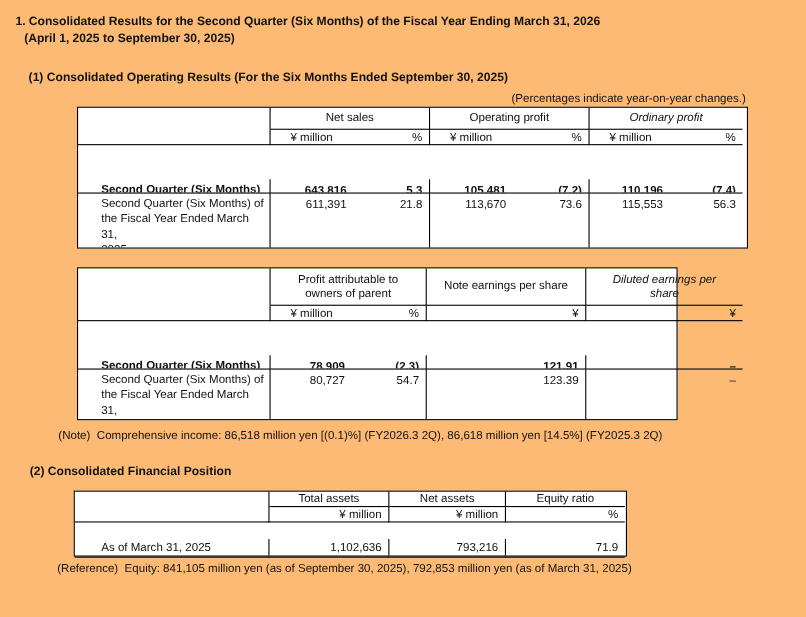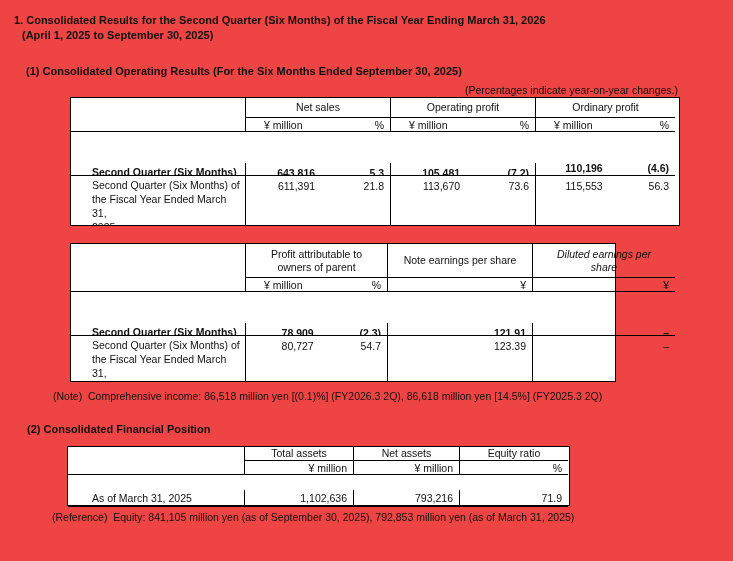--- a/index.html
+++ b/index.html
@@ -5,21 +5,21 @@
   html,body { margin:0; padding:0; }
   body {
     font-family: "Liberation Sans", "DejaVu Sans", sans-serif;
     background:#ffffff;
     color:#111111;
   }
   #page {
     position:relative;
     width:733px;
     height:561px;
-    background:#ef4444;
+    background:#fdba74;
     overflow:hidden;
   }
   .abs { position:absolute; }
   .ttl { font-size:11px; font-weight:bold; line-height:15px; white-space:pre; }
   .small { font-size:10.5px; line-height:13px; white-space:pre; }
 
   
   .tbl {
     position:absolute;
     display:grid;
@@ -66,21 +66,21 @@
 
   <div class="abs ttl" style="left:26px; top:64px;">(1) Consolidated Operating Results (For the Six Months Ended September 30, 2025)</div>
 
   <div class="abs small" style="right:55px; top:84px;">(Percentages indicate year-on-year changes.)</div>
 
   <div class="tbl" style="left:70px; top:97px; width:610px; grid-template-columns:175px 145px 145px 139px; grid-template-rows:20px 14px 44px 49px;">
 
     <div class="cell br bb" style="grid-area:1/1/3/2;"></div>
     <div class="cell chead br bb" style="grid-area:1/2/2/3;">Net sales</div>
     <div class="cell chead br bb" style="grid-area:1/3/2/4;">Operating profit</div>
-    <div class="cell chead bb" style="grid-area:1/4/2/5;">Ordinary profit</div>
+    <div class="cell chead bb" style="grid-area:1/4/2/5;font-style:italic;">Ordinary profit</div>
 
     <div class="cell unitrow br bb" style="grid-area:2/2/3/3;">
       <span class="unit-m">¥ million</span>
       <span class="unit-p">%</span>
     </div>
     <div class="cell unitrow br bb" style="grid-area:2/3/3/4;">
       <span class="unit-m">¥ million</span>
       <span class="unit-p">%</span>
     </div>
     <div class="cell unitrow bb" style="grid-area:2/4/3/5;">
@@ -92,23 +92,23 @@
 of the Fiscal Year Ending March
 31, 2026</div>
     <div class="cell val2 bold br bb" style="grid-area:3/2/4/3;">
       <span class="v">643,816</span>
       <span class="p">5.3</span>
     </div>
     <div class="cell val2 bold br bb" style="grid-area:3/3/4/4;">
       <span class="v">105,481</span>
       <span class="p">(7.2)</span>
     </div>
-    <div class="cell val2 bold bb" style="grid-area:3/4/4/5;align-items:flex-end;">
+    <div class="cell val2 bold bb" style="grid-area:3/4/4/5;">
       <span class="v">110,196</span>
-      <span class="p">(4.6)</span>
+      <span class="p">(7.4)</span>
     </div>
 
     <div class="cell label br" style="grid-area:4/1/5/2;">Second Quarter (Six Months) of
 the Fiscal Year Ended March 31,
 2025</div>
     <div class="cell val2 br" style="grid-area:4/2/5/3;">
       <span class="v">611,391</span>
       <span class="p">21.8</span>
     </div>
     <div class="cell val2 br" style="grid-area:4/3/5/4;">

